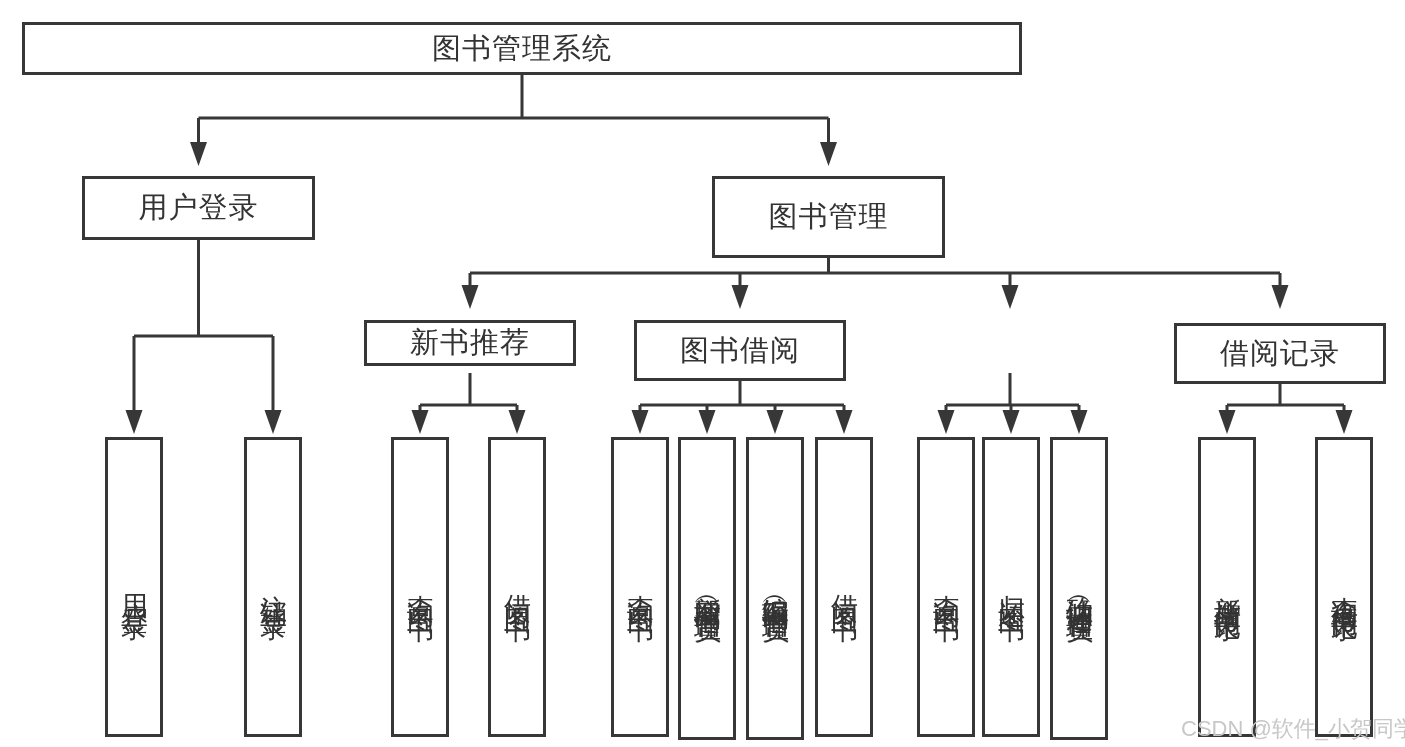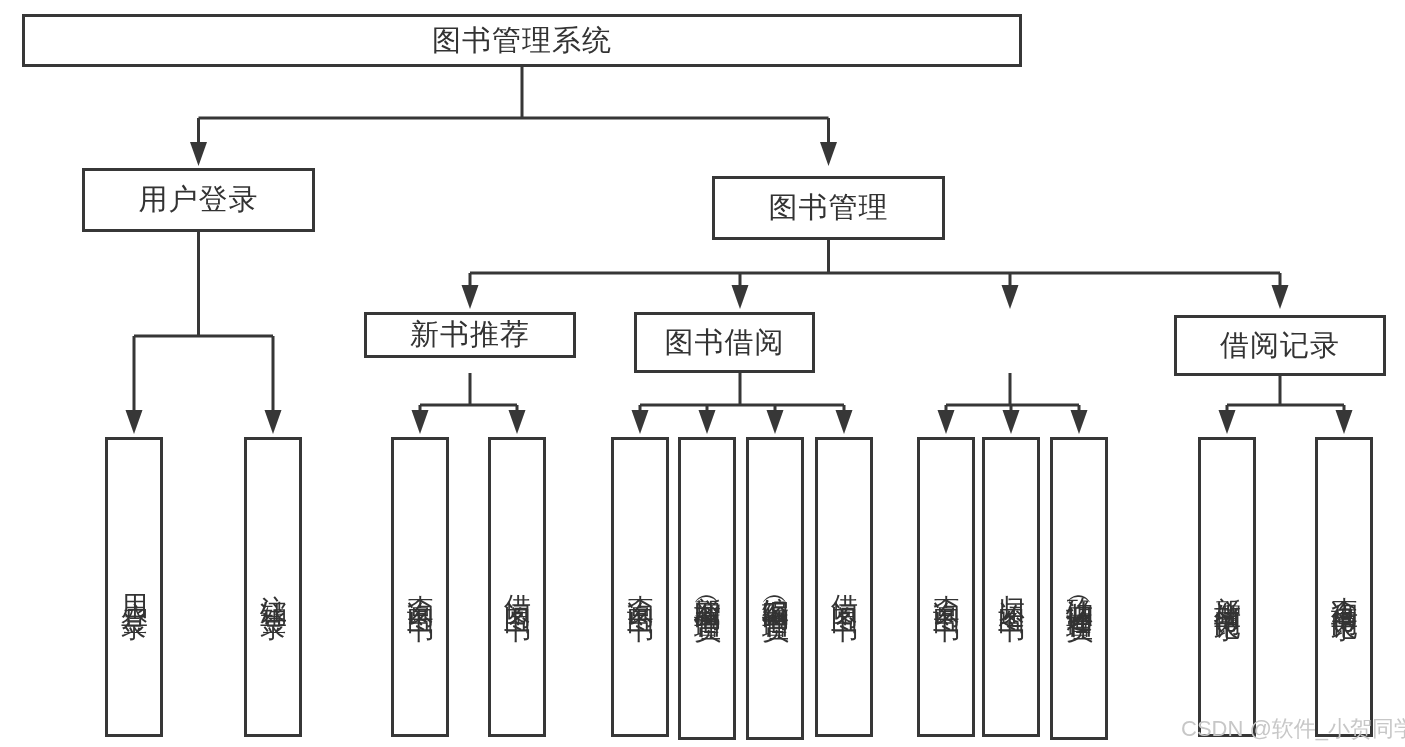--- a/index.html
+++ b/index.html
@@ -28,20 +28,21 @@
     background: #ffffff;
     display: flex;
     align-items: center;
     justify-content: center;
     color: #333333;
   }
   .hbox {
     font-size: 29px;
     letter-spacing: 1px;
     white-space: nowrap;
+    margin-top: 8px;
   }
   .vbox .vtext {
     writing-mode: vertical-rl;
     text-orientation: mixed;
     font-size: 27px;
     line-height: 1;
     letter-spacing: 7px;
     color: #333333;
   }
   .vbox .vtext.ls-long { letter-spacing: 3px; }
@@ -102,28 +103,28 @@
     </g>
   </svg>
 
   <div class="hbox" style="left:22px;top:14px;width:1000px;height:53px">
     <span>图书管理系统</span>
   </div>
 
   <div class="hbox" style="left:82px;top:168px;width:233px;height:64px">
     <span>用户登录</span>
   </div>
-  <div class="hbox" style="left:712px;top:176px;width:233px;height:64px">
+  <div class="hbox" style="left:712px;top:168px;width:233px;height:82px">
     <span>图书管理</span>
   </div>
 
   <div class="hbox" style="left:364px;top:312px;width:212px;height:46px">
     <span>新书推荐</span>
   </div>
-  <div class="hbox" style="left:634px;top:312px;width:181px;height:61px">
+  <div class="hbox" style="left:634px;top:312px;width:212px;height:61px">
     <span>图书借阅</span>
   </div>
   <div class="hbox" style="left:1174px;top:315px;width:212px;height:61px">
     <span>借阅记录</span>
   </div>
 
   <div class="vbox" style="left:105px;top:437px;width:58px;height:300px">
     <span class="vtext">用户登录</span>
   </div>
   <div class="vbox" style="left:244px;top:437px;width:58px;height:300px">

